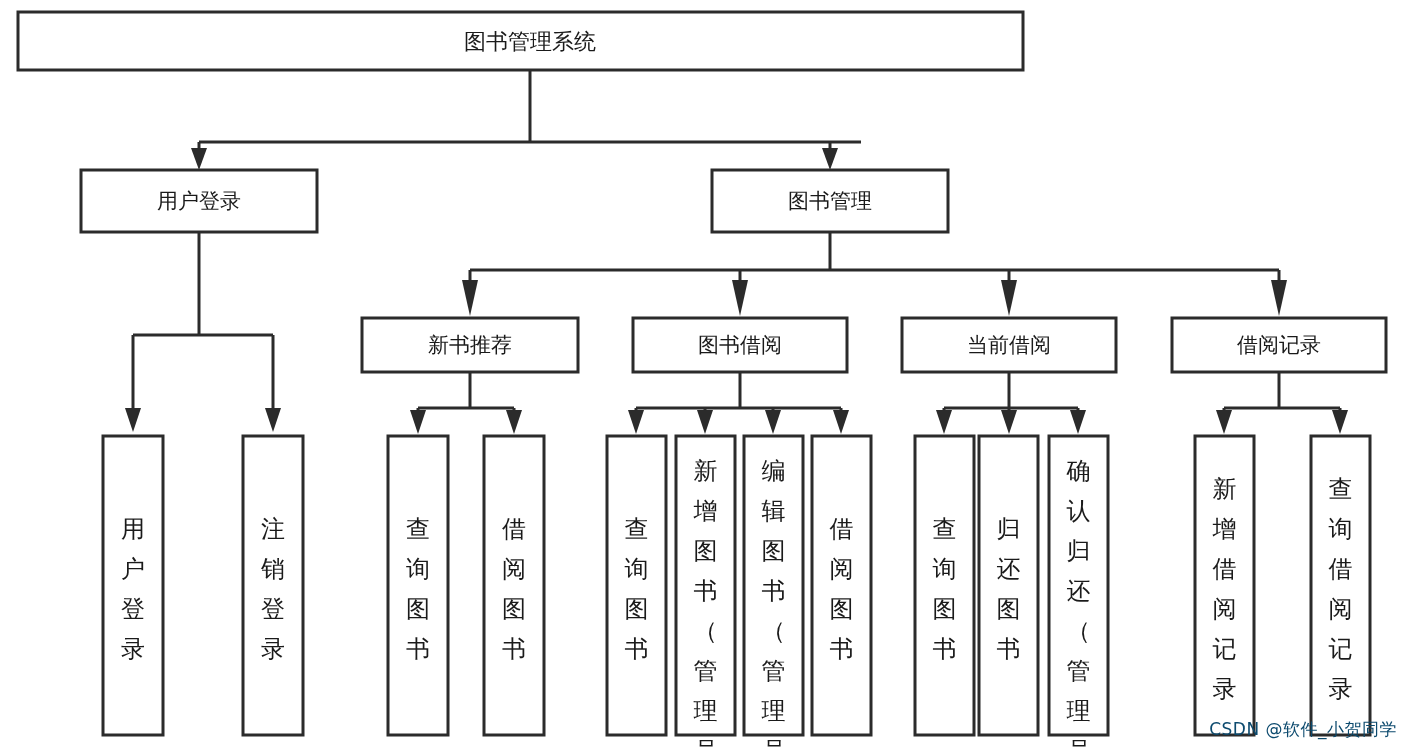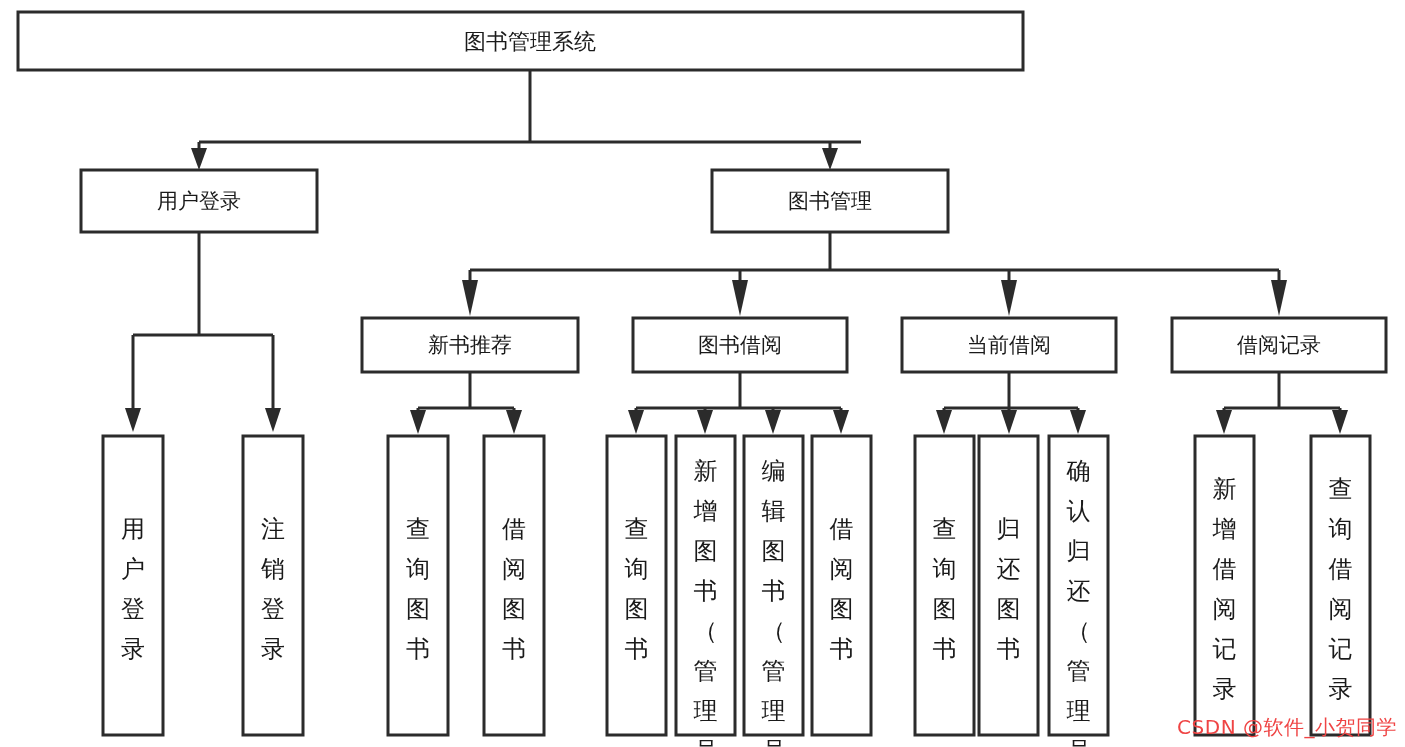--- a/index.html
+++ b/index.html
@@ -48,22 +48,22 @@
     fill: #1a1a1a;
     font-family: "DejaVu Sans", "Liberation Sans", sans-serif;
     font-size: 24px;
     text-anchor: middle;
   }
   .watermark {
     position: absolute;
     right: 8px;
     bottom: 6px;
     font-family: "DejaVu Sans", "Liberation Sans", sans-serif;
-    font-size: 20px;
-    color: #ef4444;
+    font-size: 17px;
+    color: #0c4a6e;
     white-space: nowrap;
     letter-spacing: 0.5px;
   }
 </style>
 </head>
 <body>
 
 <svg id="diagram" viewBox="0 0 1405 747">
   <defs>
     <marker id="arrow" viewBox="0 0 12 14" refX="6" refY="13" markerWidth="12" markerHeight="14" orient="auto-start-reverse">

